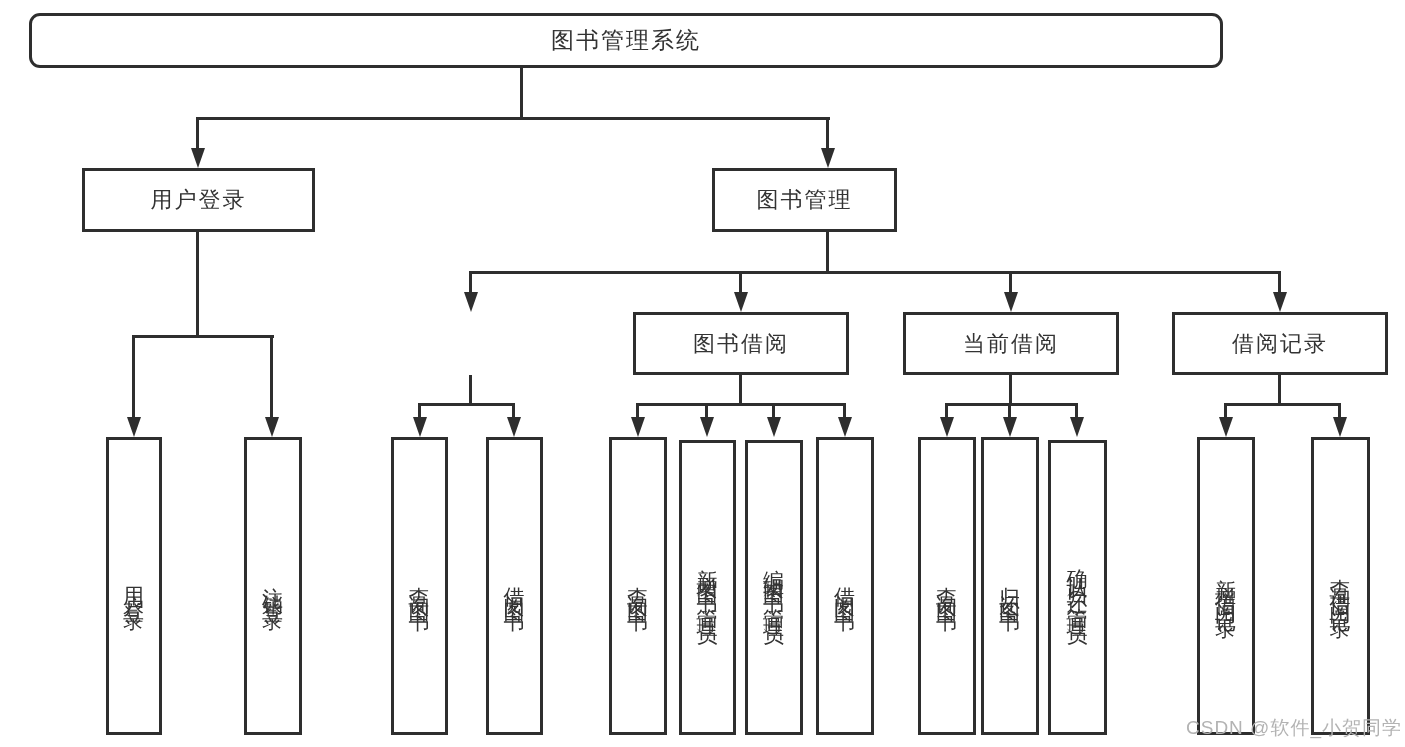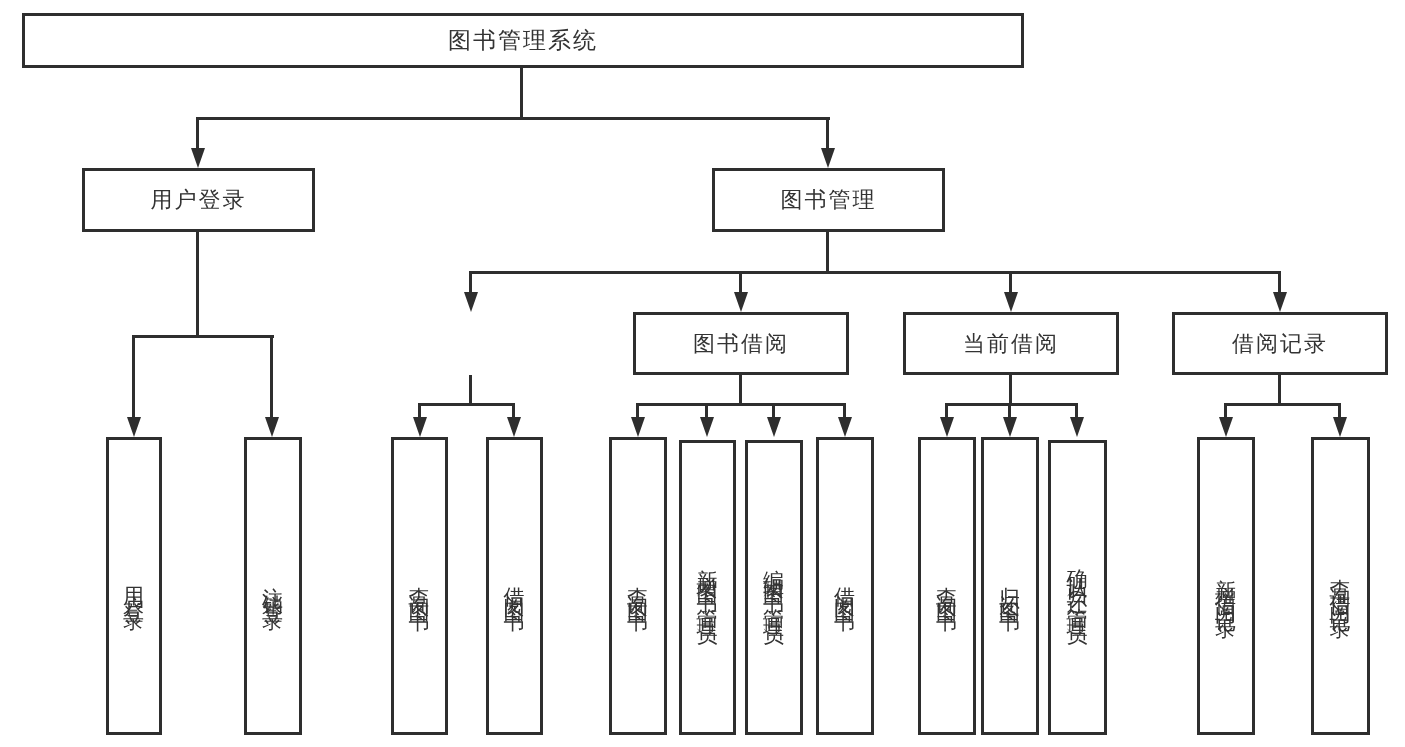--- a/index.html
+++ b/index.html
@@ -27,35 +27,35 @@
   .watermark{
     position:absolute;left:1186px;top:715px;font-size:19px;color:#b3b3b3;
     z-index:6;white-space:nowrap;letter-spacing:1px;
   }
 </style>
 </head>
 <body>
 
 <div class="canvas">
 
-  <div class="box root" style="left:22px;top:13px;width:1002px;height:55px;">
+  <div class="box root" style="left:29px;top:13px;width:1194px;height:55px;border-radius:11px;">
     <span class="hlabel">图书管理系统</span>
   </div>
 
   <div class="vline" style="left:520px;top:68px;height:50px;"></div>
   <div class="hline" style="left:197px;top:117px;width:633px;"></div>
   <div class="vline" style="left:196px;top:117px;height:33px;"></div>
   <div class="vline" style="left:826px;top:117px;height:33px;"></div>
   <div class="arrow" style="left:191px;top:148px;"></div>
   <div class="arrow" style="left:821px;top:148px;"></div>
 
   <div class="box" style="left:82px;top:168px;width:233px;height:64px;">
     <span class="hlabel">用户登录</span>
   </div>
-  <div class="box" style="left:712px;top:168px;width:233px;height:64px;">
+  <div class="box" style="left:712px;top:168px;width:185px;height:64px;">
     <span class="hlabel">图书管理</span>
   </div>
 
   <div class="vline" style="left:196px;top:232px;height:106px;"></div>
   <div class="hline" style="left:132px;top:335px;width:142px;"></div>
   <div class="vline" style="left:132px;top:335px;height:85px;"></div>
   <div class="vline" style="left:270px;top:335px;height:85px;"></div>
   <div class="arrow" style="left:127px;top:417px;"></div>
   <div class="arrow" style="left:265px;top:417px;"></div>
 
@@ -151,14 +151,15 @@
     <span class="vlabel">确认归还（管理员）</span>
   </div>
 
   <div class="box" style="left:1197px;top:437px;width:58px;height:298px;">
     <span class="vlabel">新增借阅记录</span>
   </div>
   <div class="box" style="left:1311px;top:437px;width:59px;height:298px;">
     <span class="vlabel">查询借阅记录</span>
   </div>
 
+  <div class="watermark">CSDN @软件_小贺同学</div>
 
 </div>
 
 </body></html>

